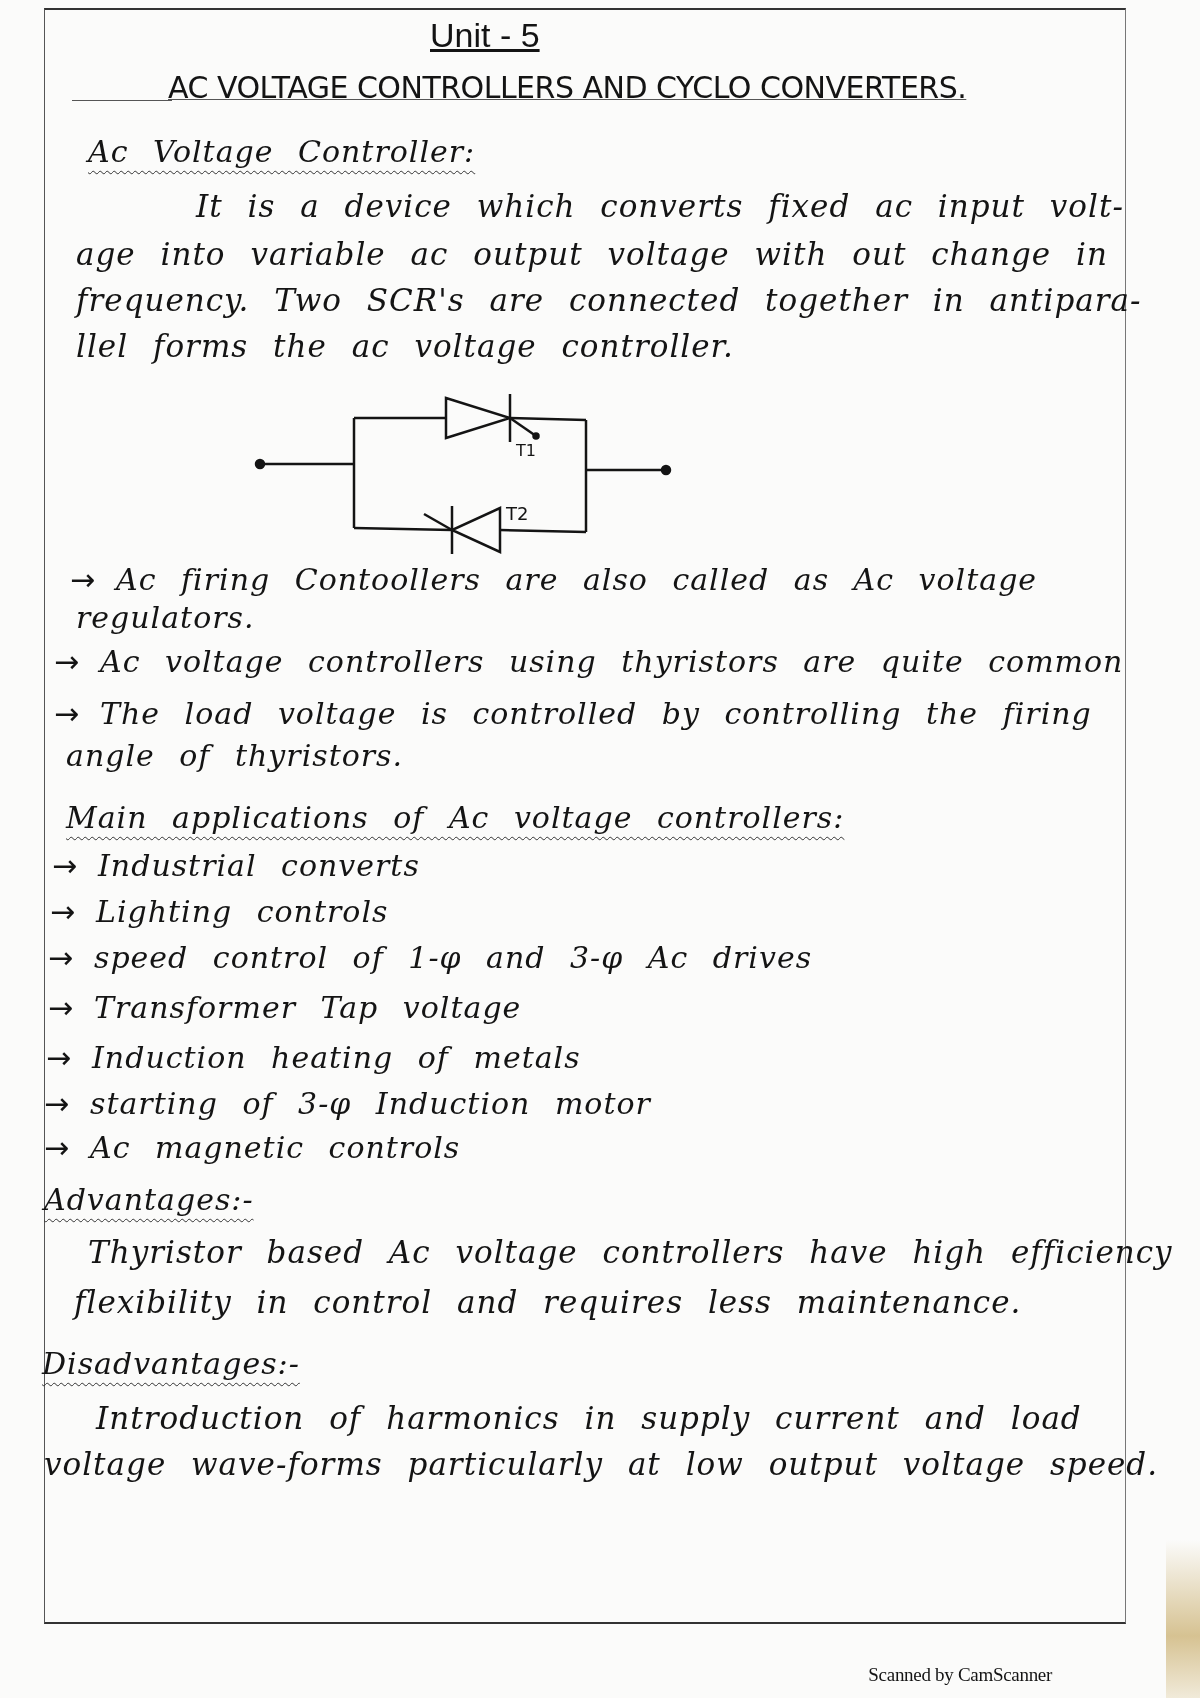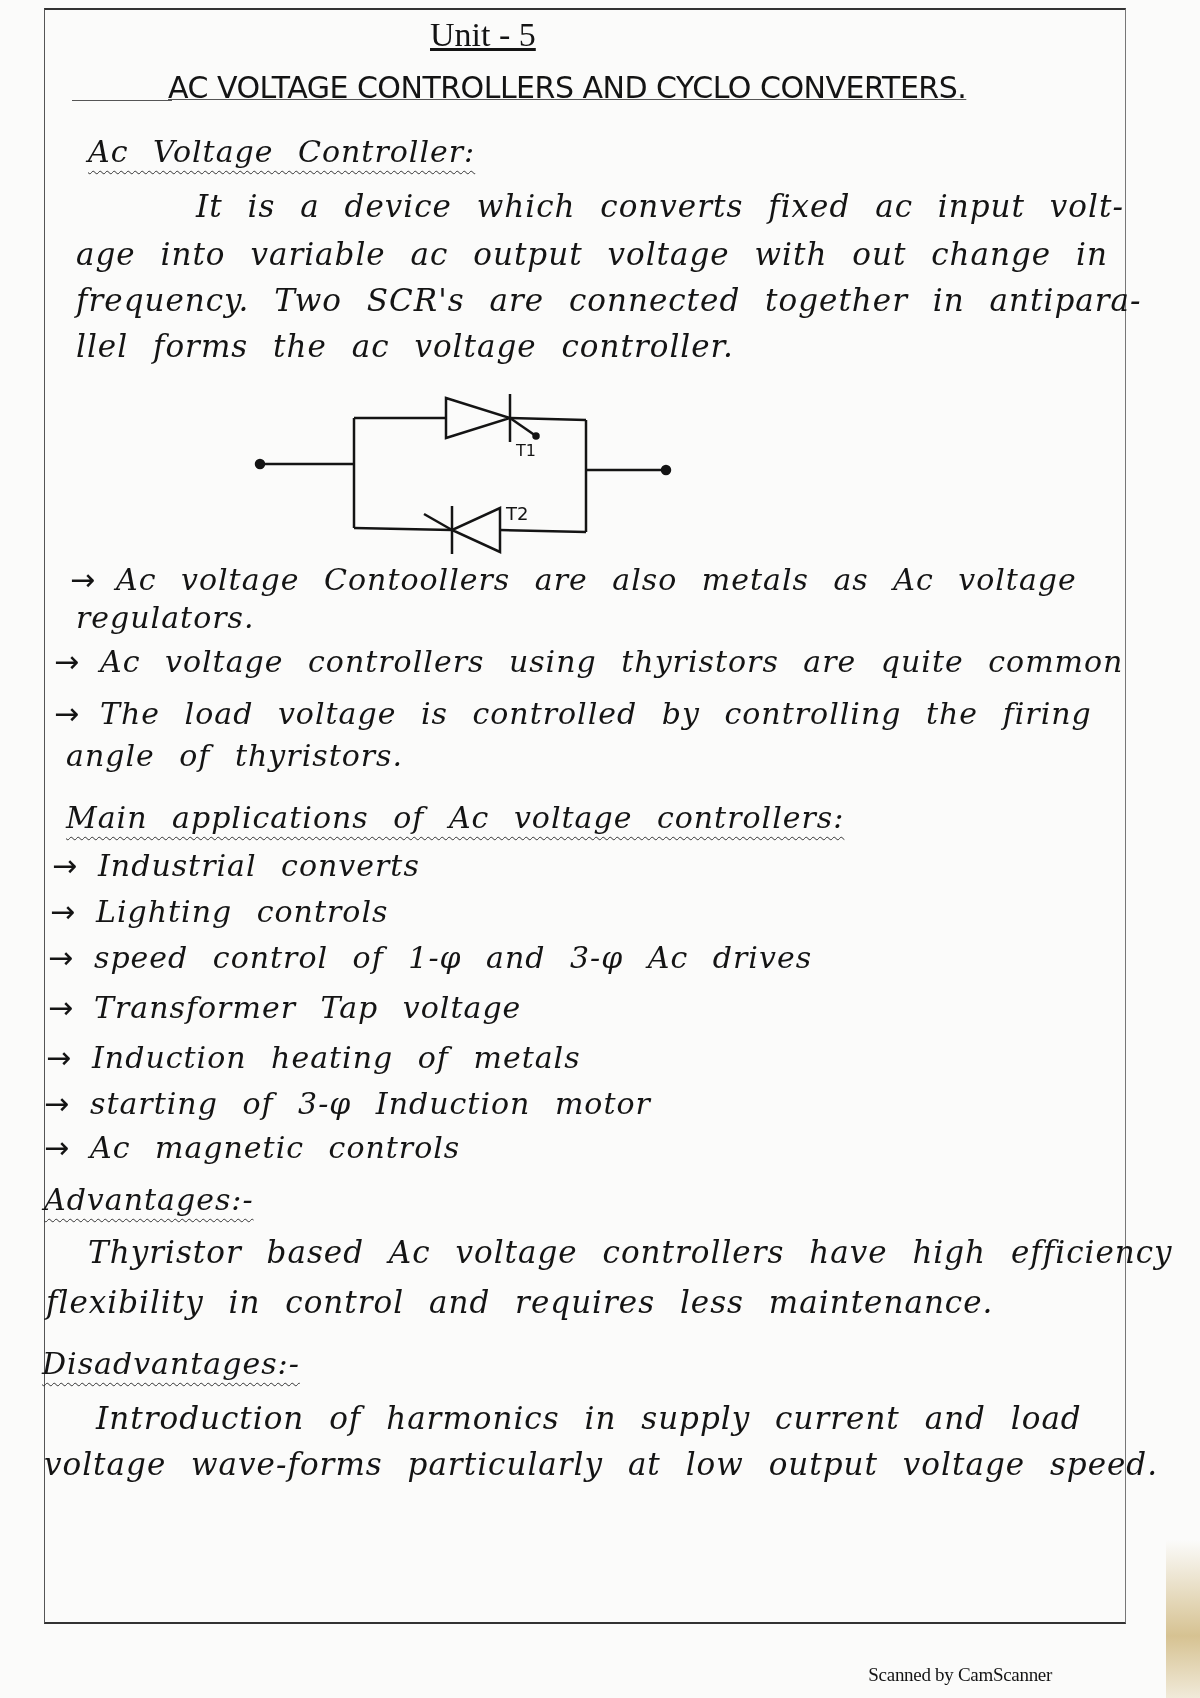--- a/index.html
+++ b/index.html
@@ -7,21 +7,21 @@
     width:1200px; height:1698px; background:#fbfbfa; position:relative; overflow:hidden;
     font-family: "DejaVu Serif", serif; color:#141414;
   }
   .page {
     position:absolute; left:44px; top:8px; width:1080px; height:1612px;
     border-top:2px solid #333; border-left:1.5px solid #555; border-right:1.5px solid #777;
     border-bottom:2px solid #333;
   }
   .hand { font-family: "DejaVu Serif", serif; font-style:italic; letter-spacing:1px; word-spacing:14px; }
   .abs { position:absolute; white-space:nowrap; }
-  .unit { left:430px; top:16px; font-size:34px; font-family:Liberation Serif, serif; text-decoration:underline; }
+  .unit { left:430px; top:16px; font-size:34px; font-family:Liberation Sans, sans-serif; text-decoration:underline; }
   .main-title { left:168px; top:70px; font-size:30px; font-family:"DejaVu Sans", sans-serif; letter-spacing:-0.5px; text-decoration:underline; text-decoration-color:#555; text-decoration-thickness:1px; }
   .title-rule { position:absolute; left:72px; top:100px; width:100px; border-top:1.5px solid #555; }
   .heading { font-size:30px; text-decoration:underline wavy #333; text-decoration-thickness:1px; text-underline-offset:8px; }
   .body-line { font-size:31px; }
   .bullet { font-size:30px; }
   .arrow { display:inline-block; width:46px; font-style:normal; font-family:"DejaVu Sans", sans-serif; }
   .footer { right:148px; top:1664px; font-family:"Liberation Serif", serif; font-size:19px; letter-spacing:-0.3px; }
   .stain { position:absolute; right:0; top:1540px; width:34px; height:160px; background:linear-gradient(180deg, rgba(220,200,150,0) 0%, rgba(205,180,120,0.8) 60%, rgba(220,200,150,0.3) 100%); }
   svg text { font-family:"DejaVu Sans", sans-serif; }
 </style>
@@ -60,38 +60,38 @@
     <line x1="114" y1="148" x2="212" y2="150"></line>
     <polygon points="260,128 260,172 212,150"></polygon>
     <line x1="212" y1="126" x2="212" y2="174"></line>
     <line x1="212" y1="150" x2="184" y2="134"></line>
     <line x1="260" y1="150" x2="346" y2="152"></line>
   </g>
   <text x="276" y="76" font-size="16" fill="#141414">T1</text>
   <text x="266" y="140" font-size="18" fill="#141414">T2</text>
 </svg>
 
-<div class="abs hand bullet" style="left:70px; top:562px;"><span class="arrow">→</span><span>Ac voltage Contoollers are also metals as Ac voltage</span></div>
+<div class="abs hand bullet" style="left:70px; top:562px;"><span class="arrow">→</span><span>Ac firing Contoollers are also called as Ac voltage</span></div>
 <div class="abs hand bullet" style="left:76px; top:600px;">regulators.</div>
 <div class="abs hand bullet" style="left:54px; top:644px;"><span class="arrow">→</span><span>Ac voltage controllers using thyristors are quite common</span></div>
 <div class="abs hand bullet" style="left:54px; top:696px;"><span class="arrow">→</span><span>The load voltage is controlled by controlling the firing</span></div>
 <div class="abs hand bullet" style="left:66px; top:738px;">angle of thyristors.</div>
 
 <div class="abs hand heading" style="left:66px; top:800px;">Main applications of Ac voltage controllers:</div>
 
 <div class="abs hand bullet" style="left:52px; top:848px;"><span class="arrow">→</span><span>Industrial converts</span></div>
 <div class="abs hand bullet" style="left:50px; top:894px;"><span class="arrow">→</span><span>Lighting controls</span></div>
 <div class="abs hand bullet" style="left:48px; top:940px;"><span class="arrow">→</span><span>speed control of 1-φ and 3-φ Ac drives</span></div>
 <div class="abs hand bullet" style="left:48px; top:990px;"><span class="arrow">→</span><span>Transformer Tap voltage</span></div>
 <div class="abs hand bullet" style="left:46px; top:1040px;"><span class="arrow">→</span><span>Induction heating of metals</span></div>
 <div class="abs hand bullet" style="left:44px; top:1086px;"><span class="arrow">→</span><span>starting of 3-φ Induction motor</span></div>
 <div class="abs hand bullet" style="left:44px; top:1130px;"><span class="arrow">→</span><span>Ac magnetic controls</span></div>
 
 <div class="abs hand heading" style="left:44px; top:1182px;">Advantages:-</div>
 <div class="abs hand body-line" style="left:88px; top:1234px;">Thyristor based Ac voltage controllers have high efficiency</div>
-<div class="abs hand body-line" style="left:46px; top:1284px;">flexibility in control and requires less maintenance.</div>
+<div class="abs hand body-line" style="left:46px; top:1284px;padding-left:28px;">flexibility in control and requires less maintenance.</div>
 
 <div class="abs hand heading" style="left:42px; top:1346px;text-align:center;">Disadvantages:-</div>
 <div class="abs hand body-line" style="left:96px; top:1400px;">Introduction of harmonics in supply current and load</div>
 <div class="abs hand body-line" style="left:44px; top:1446px;">voltage wave-forms particularly at low output voltage speed.</div>
 
 <div class="stain"></div>
 <div class="abs footer">Scanned by CamScanner</div>
 
 </body></html>

